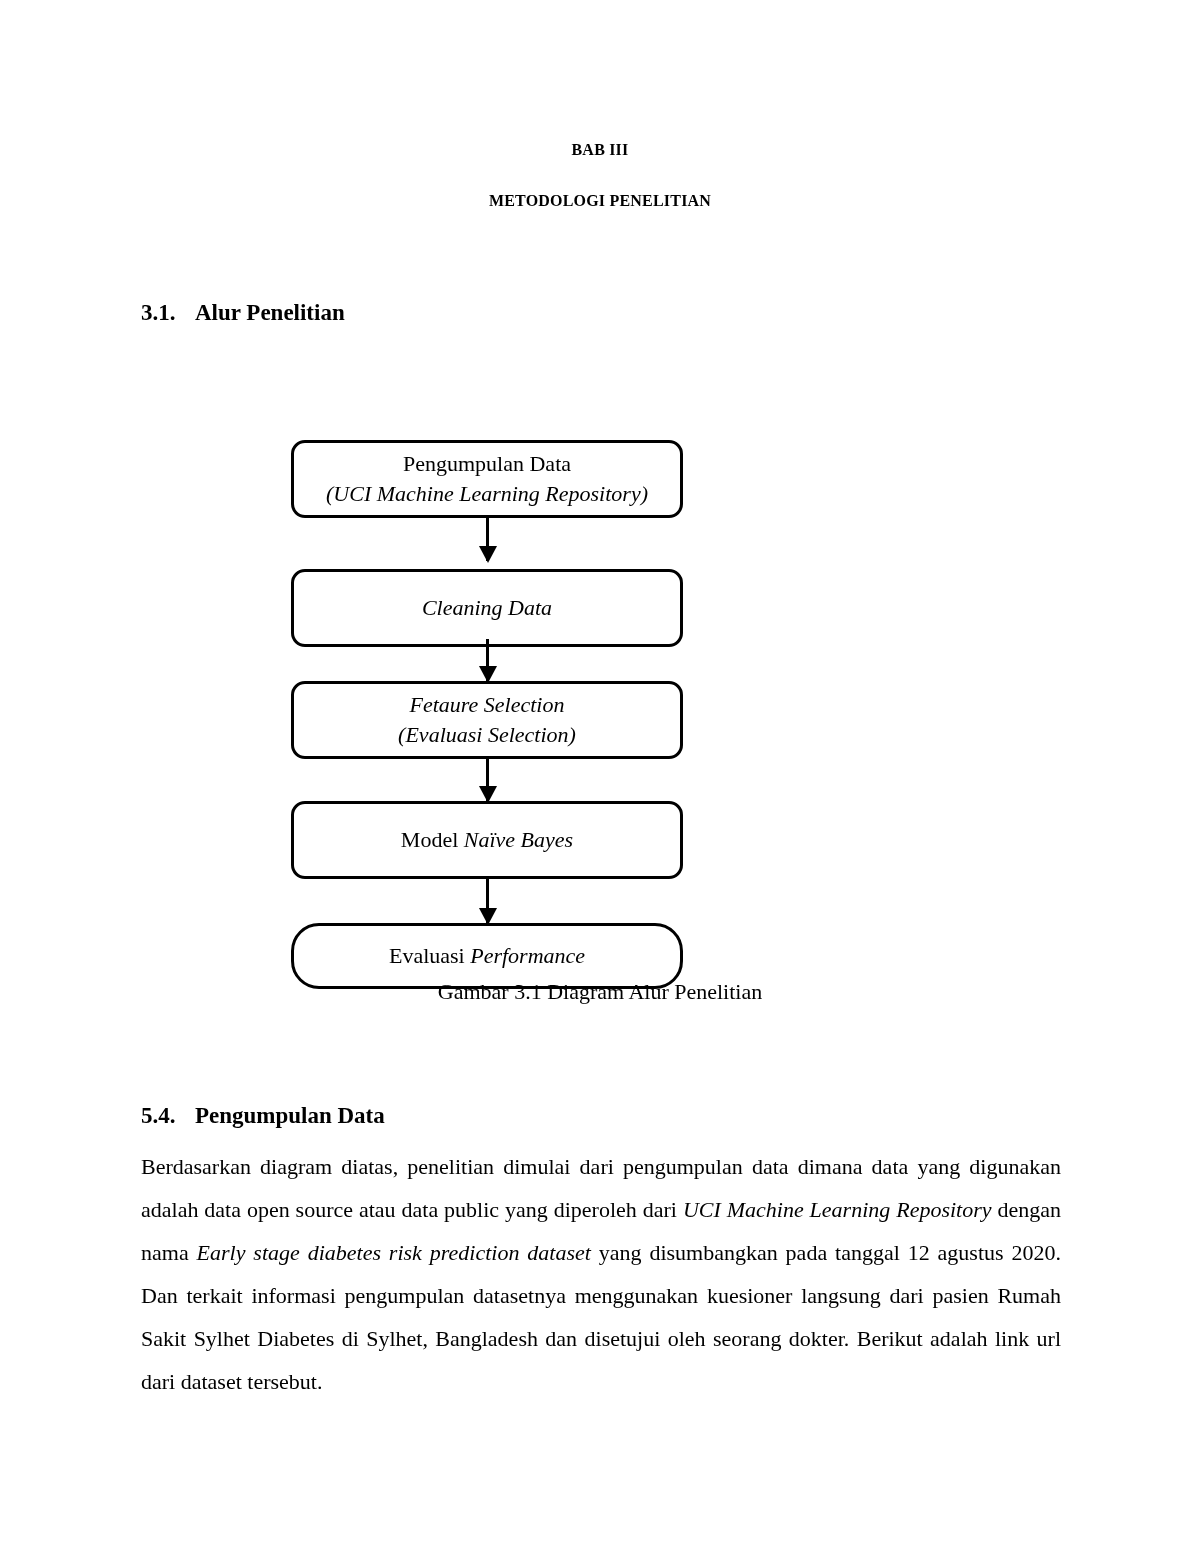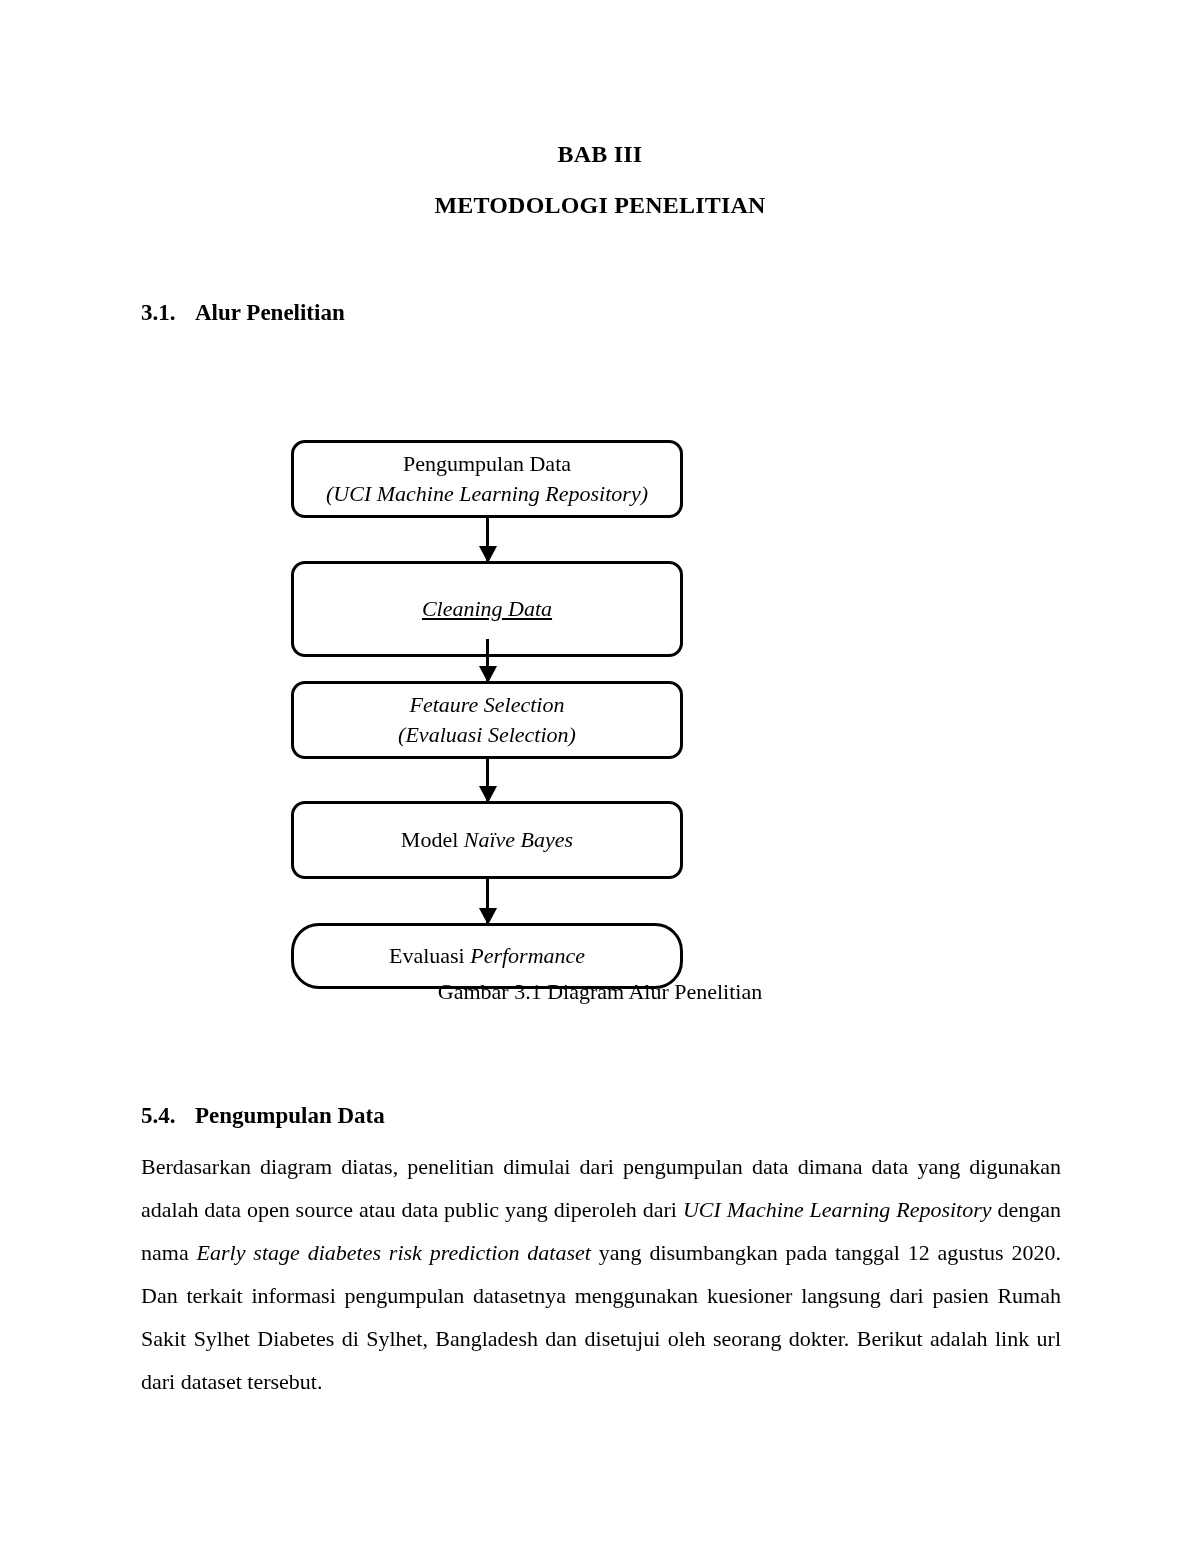--- a/index.html
+++ b/index.html
@@ -23,21 +23,21 @@
     height: 1553px;
   }
 
   
   .doc-title {
     position: absolute;
     left: 0;
     width: 1200px;
     text-align: center;
     font-weight: bold;
-    font-size: 24px;
+    font-size: 16px;
     letter-spacing: 0.2px;
   }
   #bab-title { top: 141px; }
   #metodologi-title { top: 192px; }
 
   .section-heading {
     position: absolute;
     left: 141px;
     width: 920px;
     font-weight: bold;
@@ -85,21 +85,21 @@
     display: flex;
     align-items: center;
     justify-content: center;
     text-align: center;
     font-size: 22px;
     line-height: 30px;
   }
   .flow-box .box-text { padding: 0 10px; }
 
   #box-1 { top: 0px;   height: 78px; }
-  #box-2 { top: 121px; height: 96px; text-decoration: underline; }
+  #box-2 { top: 129px; height: 78px; }
   #box-3 { top: 241px; height: 78px; }
   #box-4 { top: 361px; height: 78px; }
   #box-5 { top: 483px; height: 66px; border-radius: 28px; }
 
   .flow-arrow {
     position: absolute;
     left: 195px;
     width: 3px;
     background: #000000;
   }

